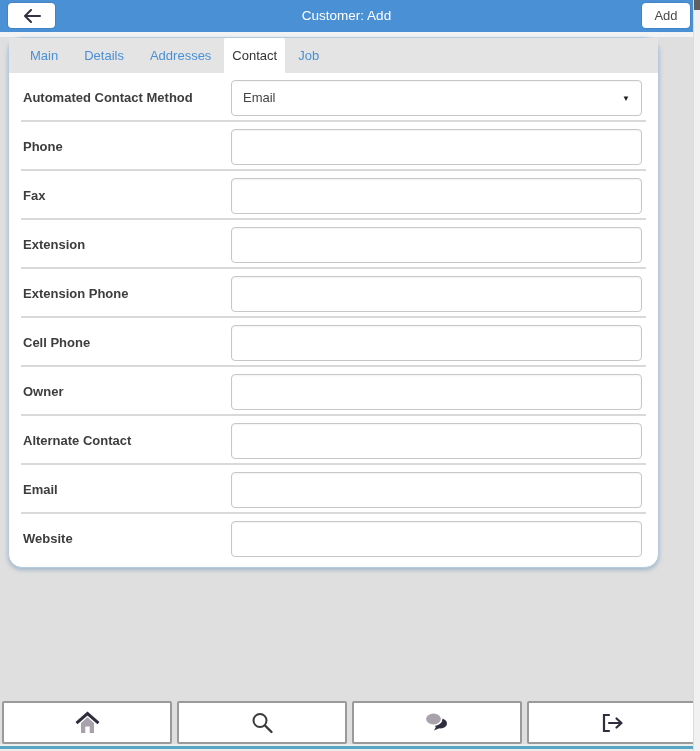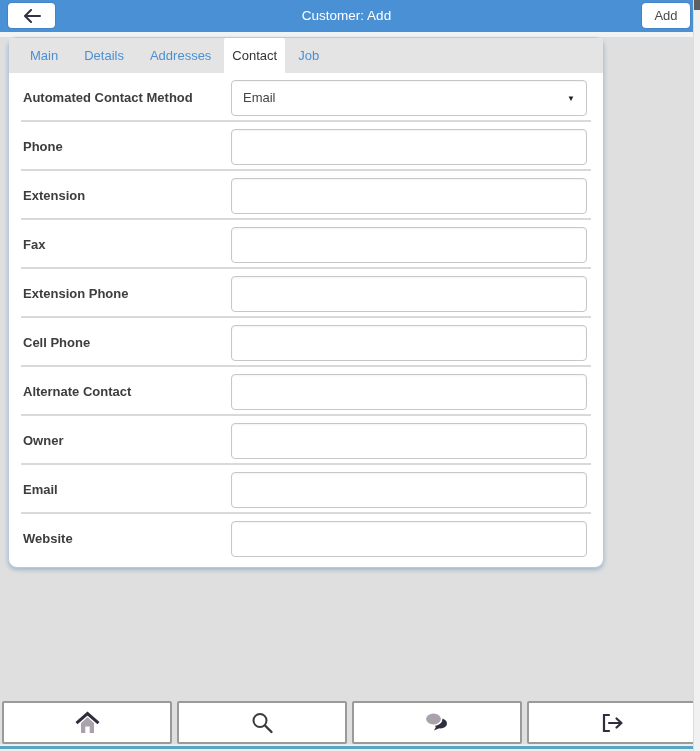--- a/index.html
+++ b/index.html
@@ -29,22 +29,22 @@
     background: #ffffff; border: none; border-radius: 4px; cursor: pointer;
     color: #4a4a4a; font-size: 13px; font-family: inherit;
     box-shadow: 0 0 0 1px rgba(0,0,0,0.08);
     margin-left: 30px;
   }
   .top-gap {
     position: absolute; top: 32px; left: 0; width: 693px; height: 5px; background: #f2f3f4;
   }
   
   .card {
-    position: absolute; left: 8px; top: 37px; width: 596px; height: 531px;
-    background: #ffffff; border: 1px solid #b4cbe0; border-radius: 9px;
+    position: absolute; left: 8px; top: 37px; width: 651px; height: 531px;
+    background: #ffffff; border: 1px solid #b4cbe0; border-radius: 14px;
     box-sizing: border-box;
     box-shadow: 0 2px 4px rgba(110,145,180,0.55);
   }
   .tabbar {
     height: 35px; background: #e4e4e4; display: flex; align-items: stretch;
     padding-left: 8px;
   }
   .tab {
     padding: 0 13px; line-height: 35px; font-size: 13px; color: #4a90d5;
     cursor: pointer; white-space: nowrap;
@@ -131,41 +131,41 @@
             <span class="select-value">Email</span>
             <span class="caret">▼</span>
           </div>
         </div>
       </div>
       <div class="row">
         <div class="row-label">Phone</div>
         <div class="control"><input type="text" style=""></div>
       </div>
       <div class="row">
+        <div class="row-label">Fax</div>
+        <div class="control"><input type="text" style=""></div>
+      </div>
+      <div class="row">
         <div class="row-label">Extension</div>
         <div class="control"><input type="text" style=""></div>
       </div>
       <div class="row">
-        <div class="row-label">Fax</div>
-        <div class="control"><input type="text" style=""></div>
-      </div>
-      <div class="row">
         <div class="row-label">Extension Phone</div>
         <div class="control"><input type="text" style=""></div>
       </div>
       <div class="row">
         <div class="row-label">Cell Phone</div>
         <div class="control"><input type="text" style=""></div>
       </div>
       <div class="row">
+        <div class="row-label">Owner</div>
+        <div class="control"><input type="text" style=""></div>
+      </div>
+      <div class="row">
         <div class="row-label">Alternate Contact</div>
-        <div class="control"><input type="text" style=""></div>
-      </div>
-      <div class="row">
-        <div class="row-label">Owner</div>
         <div class="control"><input type="text" style=""></div>
       </div>
       <div class="row">
         <div class="row-label">Email</div>
         <div class="control"><input type="text" style=""></div>
       </div>
       <div class="row">
         <div class="row-label">Website</div>
         <div class="control"><input type="text" style=""></div>
       </div>

